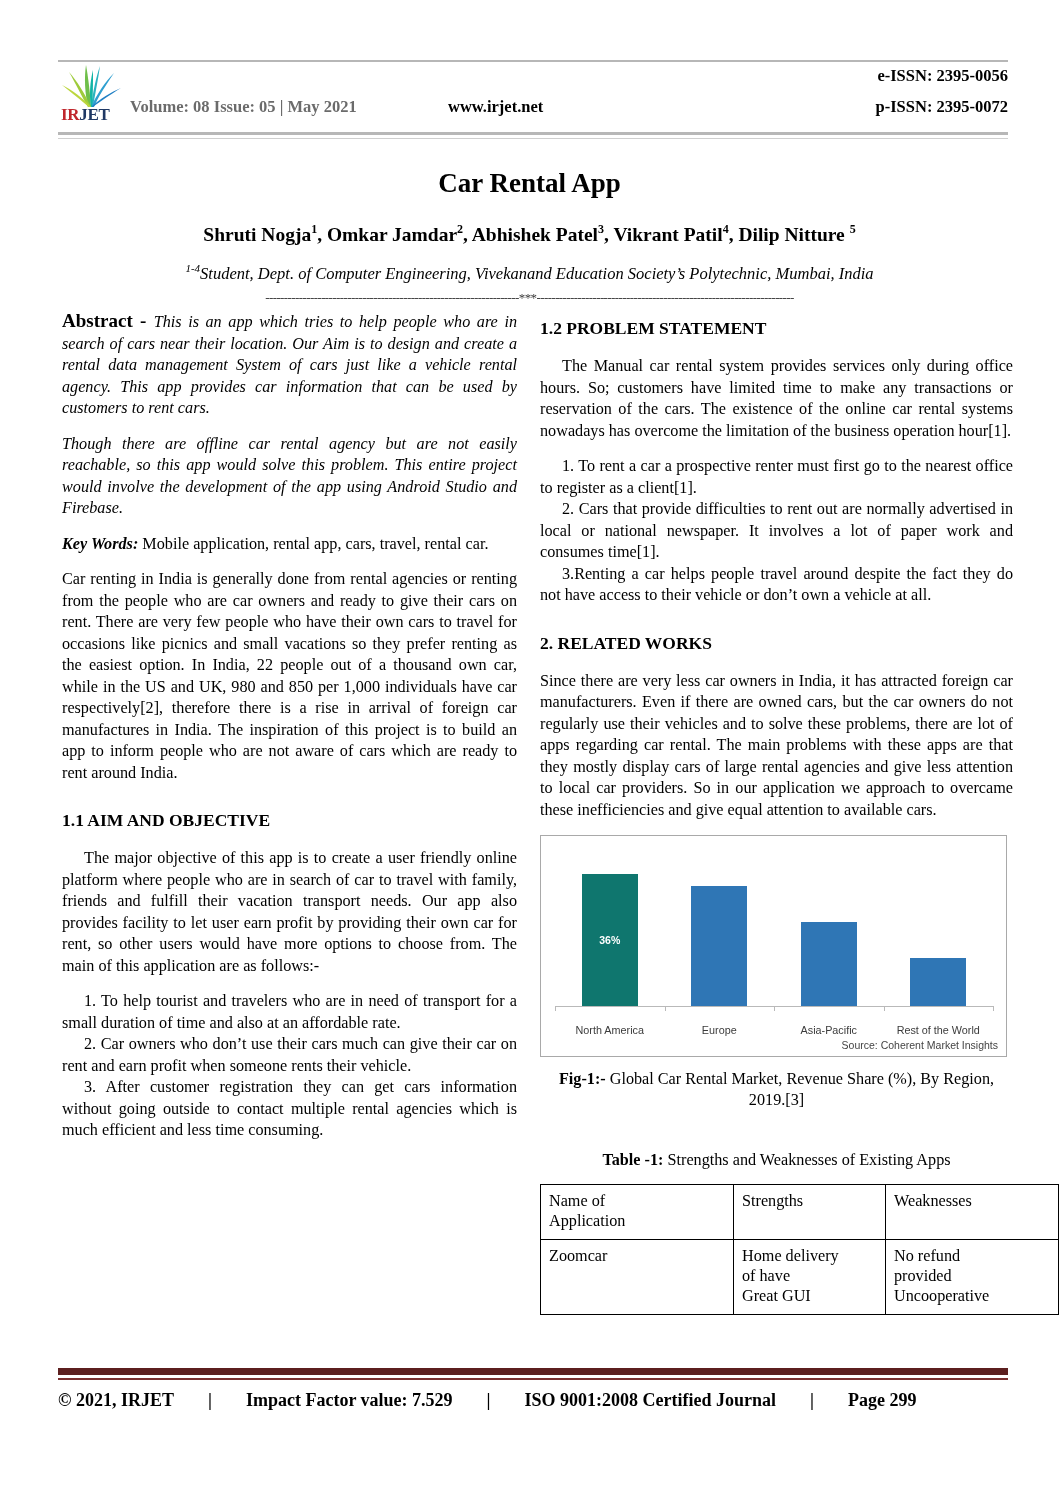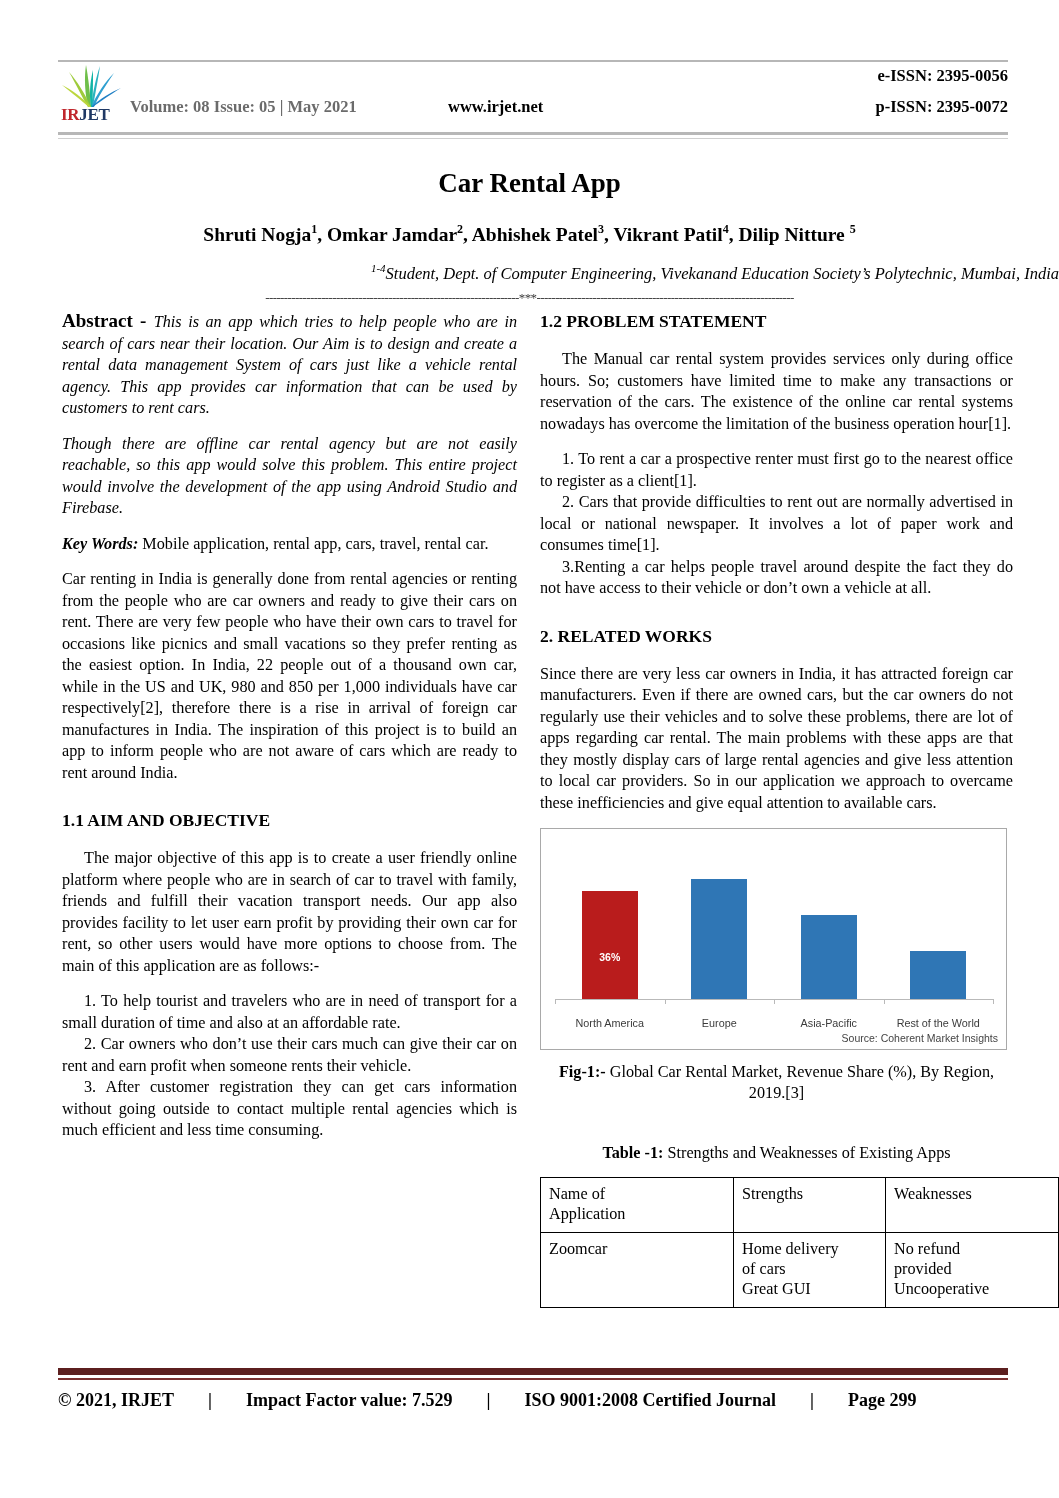--- a/index.html
+++ b/index.html
@@ -148,21 +148,21 @@
     font-family: "Liberation Serif", serif;
     font-weight: bold;
     font-size: 19.5px;
   }
   .authors sup { font-size: 12px; vertical-align: super; }
   .affiliation {
     position: absolute;
     left: 0;
     top: 262px;
     width: 1059px;
-    text-align: right;
+    text-align: center;
     font-family: "Liberation Serif", serif;
     font-style: italic;
     font-size: 16.5px;
   }
   .affiliation sup { font-size: 11px; vertical-align: super; font-style: italic;}
   .sep-line {
     position: absolute;
     left: 62px;
     top: 290px;
     width: 935px;
@@ -206,21 +206,21 @@
   .kw-lead {
     font-weight: bold;
     font-style: italic;
   }
   .section-head {
     font-family: "Liberation Serif", serif;
     font-weight: bold;
     font-size: 17.5px;
     margin: 26px 0 17px 0;
   }
-  .section-head.tight { margin-top: 1px; }
+  .section-head.tight { margin-top: 8px; }
   .list-item {
     font-family: "Liberation Serif", serif;
     font-size: 16.2px;
     line-height: 21.5px;
     text-align: justify;
     margin: 0;
     text-indent: 22px;
   }
 
   
@@ -420,21 +420,21 @@
     <p class="body-text indent">The Manual car rental system provides services only during office hours. So; customers have limited time to make any transactions or reservation of the cars. The existence of the online car rental systems nowadays has overcome the limitation of the business operation hour[1].</p>
     <p class="list-item">1. To rent a car a prospective renter must first go to the nearest office to register as a client[1].</p>
     <p class="list-item">2. Cars that provide difficulties to rent out are normally advertised in local or national newspaper. It involves a lot of paper work and consumes time[1].</p>
     <p class="list-item">3.Renting a car helps people travel around despite the fact they do not have access to their vehicle or don’t own a vehicle at all.</p>
 
     <div class="section-head">2. RELATED WORKS</div>
     <p class="body-text">Since there are very less car owners in India, it has attracted foreign car manufacturers. Even if there are owned cars, but the car owners do not regularly use their vehicles and to solve these problems, there are lot of apps regarding car rental. The main problems with these apps are that they mostly display cars of large rental agencies and give less attention to local car providers. So in our application we approach to overcame these inefficiencies and give equal attention to available cars.</p>
 
     <div class="chart-box">
       <div class="chart-plot" id="plot">
-          <div class="bar" style="height: 108px; left: 26.75px; background: #b91c1c;">
+          <div class="bar" style="height: 132px; left: 26.75px; background: #0f766e;">
             <div class="bar-label">36%</div>
           </div>
           <div class="bar" style="height: 120px; left: 136.25px; background: rgb(47, 118, 181);"></div>
           <div class="bar" style="height: 84px; left: 245.75px; background: rgb(47, 118, 181);"></div>
           <div class="bar" style="height: 48px; left: 355.25px; background: rgb(47, 118, 181);"></div>
         </div>
       <div class="chart-baseline"></div>
       <div id="ticks">
           <div class="tick" style="left: 14px;"></div>
           <div class="tick" style="left: 123.5px;"></div>
@@ -468,21 +468,21 @@
             <td class="c3">
               <span class="cellline">Weaknesses</span>
             </td>
           </tr>
           <tr>
             <td class="c1">
               <span class="cellline">Zoomcar</span>
             </td>
             <td class="c2">
               <span class="cellline">Home delivery</span>
-              <span class="cellline">of cars</span>
+              <span class="cellline">of have</span>
               <span class="cellline">Great GUI</span>
             </td>
             <td class="c3">
               <span class="cellline">No refund</span>
               <span class="cellline">provided</span>
               <span class="cellline">Uncooperative</span>
             </td>
           </tr>
         </tbody>
     </table>

